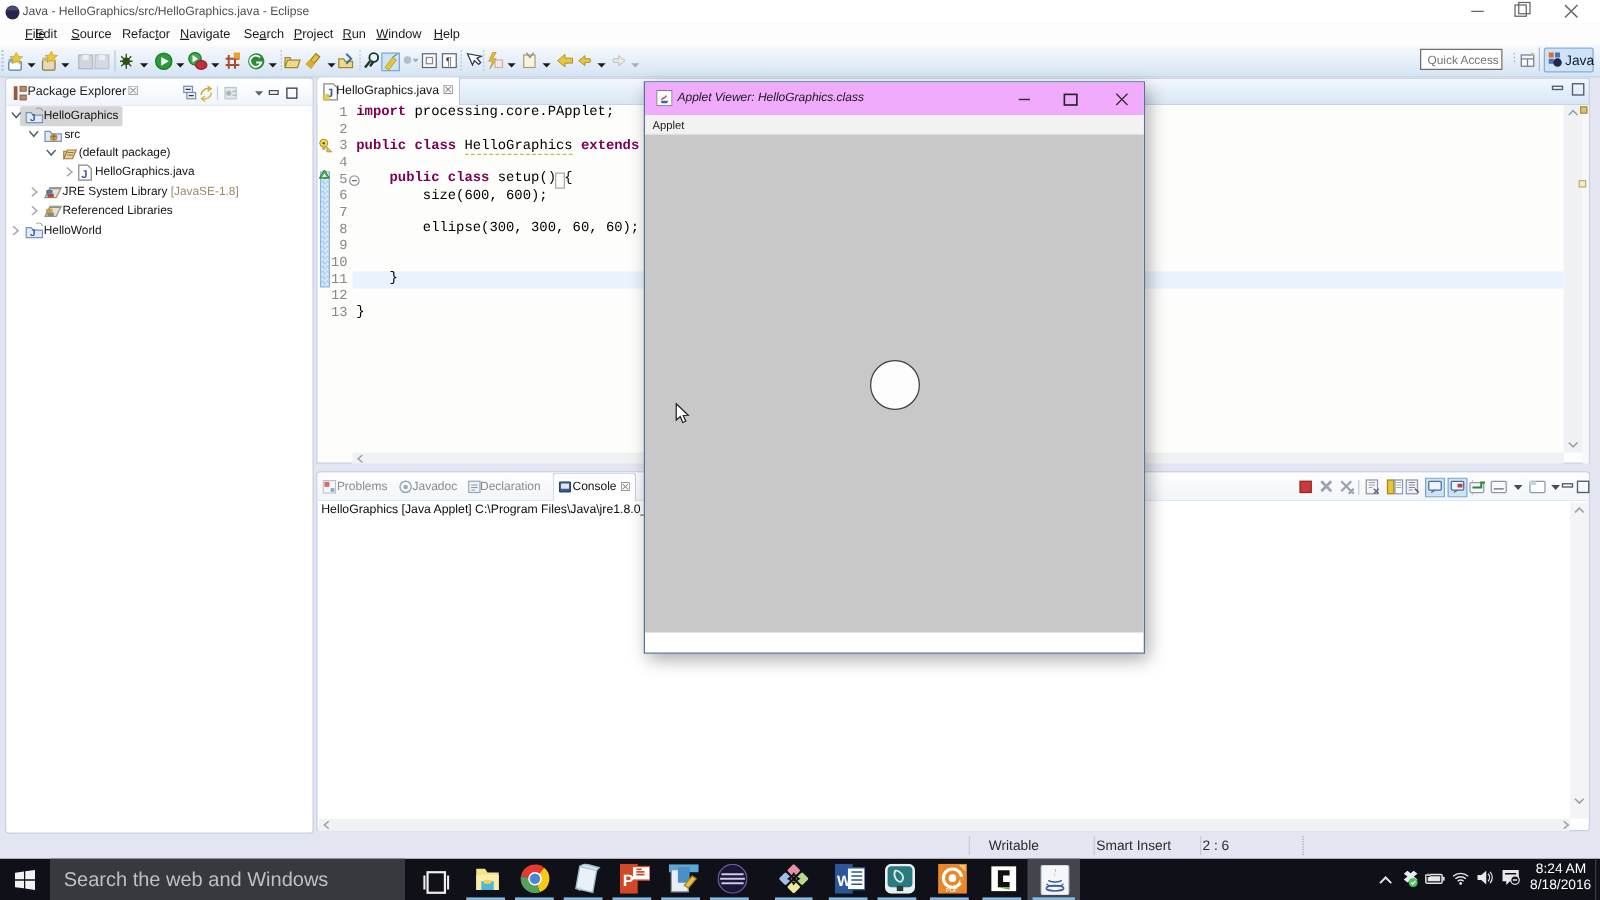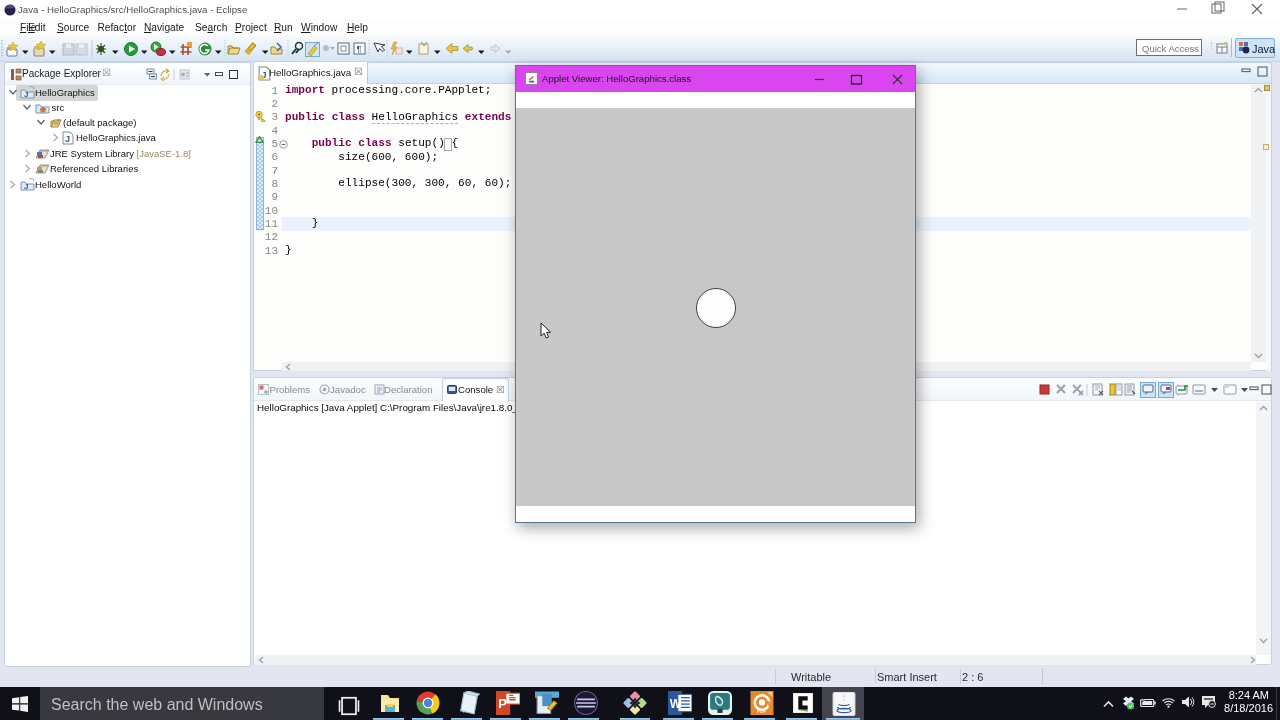--- a/index.html
+++ b/index.html
@@ -38,21 +38,21 @@
 #curline { position:absolute; left:28px; top:133px; width:969px; height:13.5px; background:#eaf3fd; }
 
 #contabrow { position:absolute; left:0; top:0; width:100%; height:23px;
   background:linear-gradient(#fdfdfe,#f2f5f9); border-bottom:1px solid #e2e8f2; border-radius:3px 3px 0 0; }
 .contab { position:absolute; top:6px; font-size:9.6px; color:#8a8a8a; }
 
 .status { position:absolute; top:671px; font-size:11px; color:#2b2b2b; }
 
 #applet { left:515px; top:65px; width:401px; height:458px; background:#ffffff;
   border:1px solid #54749a; box-shadow:3px 5px 14px rgba(0,0,0,0.35); }
-#applet-title { position:absolute; left:0; top:0; width:100%; height:26px; background:#d946ef; }
+#applet-title { position:absolute; left:0; top:0; width:100%; height:26px; background:#f0abfc;font-style:italic; }
 #applet-menu { position:absolute; left:0; top:26px; width:100%; height:16px; background:#f2f2f2; border-bottom:1px solid #e0e0e0;}
 #applet-canvas { position:absolute; left:0; top:42px; width:100%; height:398px; background:#c8c8c8; }
 #applet-status { position:absolute; left:0; top:440px; width:100%; height:16px; background:#f5f5f5; border-top:1px solid #d8d8d8; }
 #circle { position:absolute; left:180px; top:180px; width:40px; height:40px; border-radius:50%;
   background:#fdfdfd; border:1.4px solid #3f3f3f; }
 
 #taskbar { left:0; top:687px; width:1280px; height:33px; background:#101019; }
 #searchbox { position:absolute; left:40px; top:0px; width:284px; height:33px; background:#38383f; }
 #searchtext { position:absolute; left:11px; top:9px; font-size:16px; color:#bfbfc5; }
 .tbicon { position:absolute; top:4px; width:24px; height:24px; }
@@ -500,20 +500,23 @@
       <path d="M4 10 h7 l-1 2.2 h-5 z" fill="#3866a8"></path>
       <path d="M5 9 c-1-2 5-2 4-4 m-3 4 c-1-1.5 4-1.5 3-3.5" stroke="#b03030" stroke-width="0.9" fill="none"></path>
     </svg>
     <span class="abs" style="left:26px;top:7px;font-size:9.6px;color:#191919;">Applet Viewer: HelloGraphics.class</span>
     <svg class="abs" style="left:285px;top:0" width="116" height="26" viewBox="0 0 116 26">
       <line x1="14" y1="13.5" x2="23" y2="13.5" stroke="#333" stroke-width="1.2"></line>
       <rect x="50.5" y="9.5" width="10" height="8.5" fill="none" stroke="#222" stroke-width="1.3"></rect>
       <path d="M92 9 l9 9 M101 9 l-9 9" stroke="#333" stroke-width="1.1"></path>
     </svg>
   </div>
+  <div id="applet-menu">
+      <span class="abs" style="left:6px;top:3px;font-size:9px;color:#191919;">Applet</span>
+    </div>
   <div id="applet-canvas">
       <div id="circle"></div>
     <svg class="abs" style="left:24px;top:214px" width="12" height="19" viewBox="0 0 12 19">
       <path d="M1 1 L1 14 L4.2 11.2 L6.2 16 L8.6 15 L6.6 10.4 L10.6 10.2 Z" fill="#ffffff" stroke="#222" stroke-width="1"></path>
     </svg>
   </div>
 </div>
 
 <div id="taskbar" class="abs">
   <svg class="abs" style="left:12px;top:9px" width="16" height="16" viewBox="0 0 16 16">

